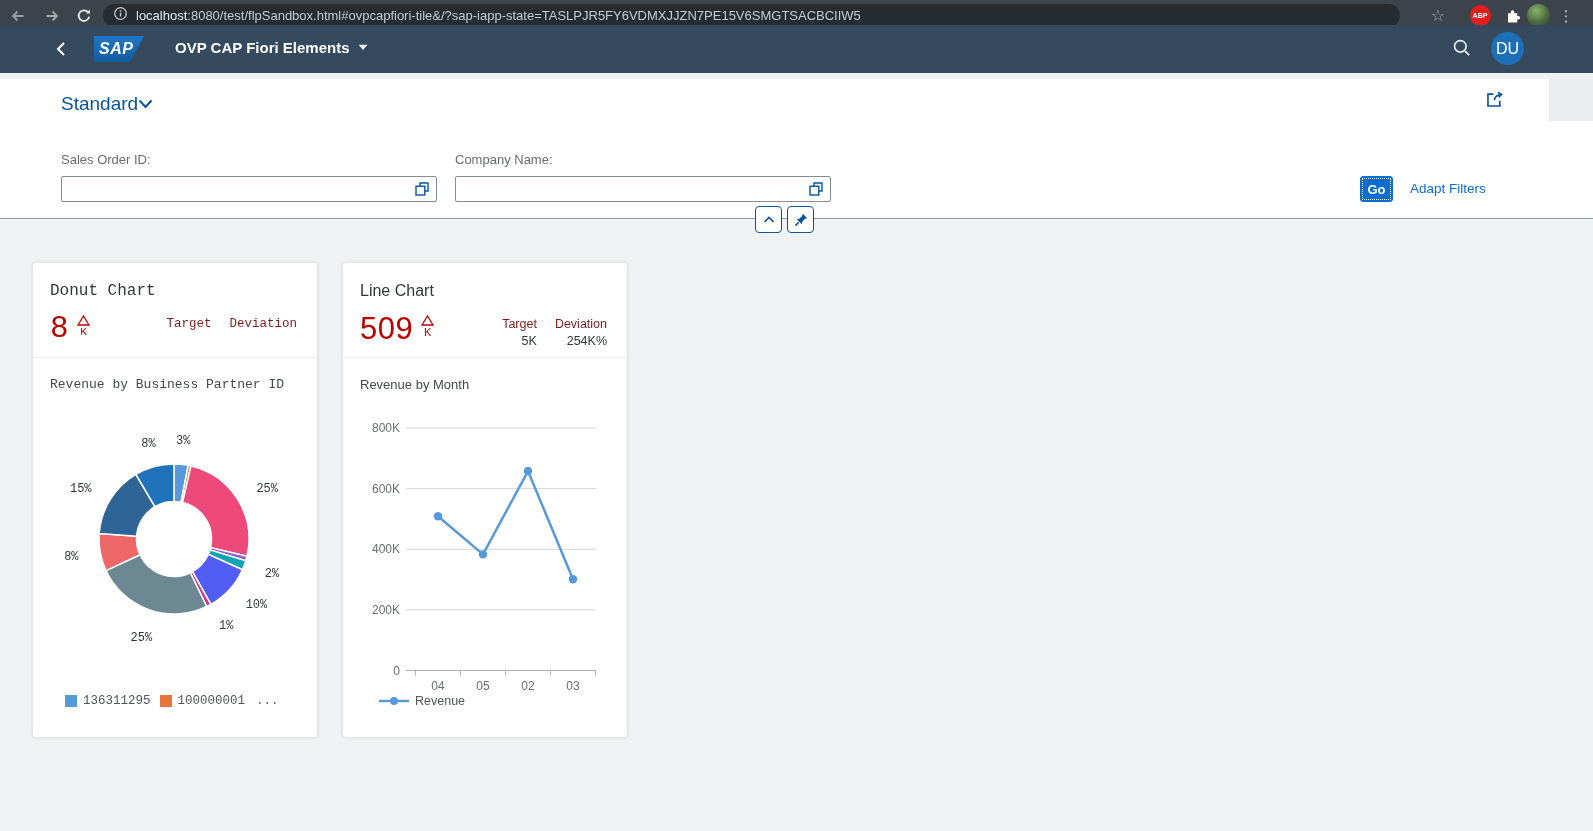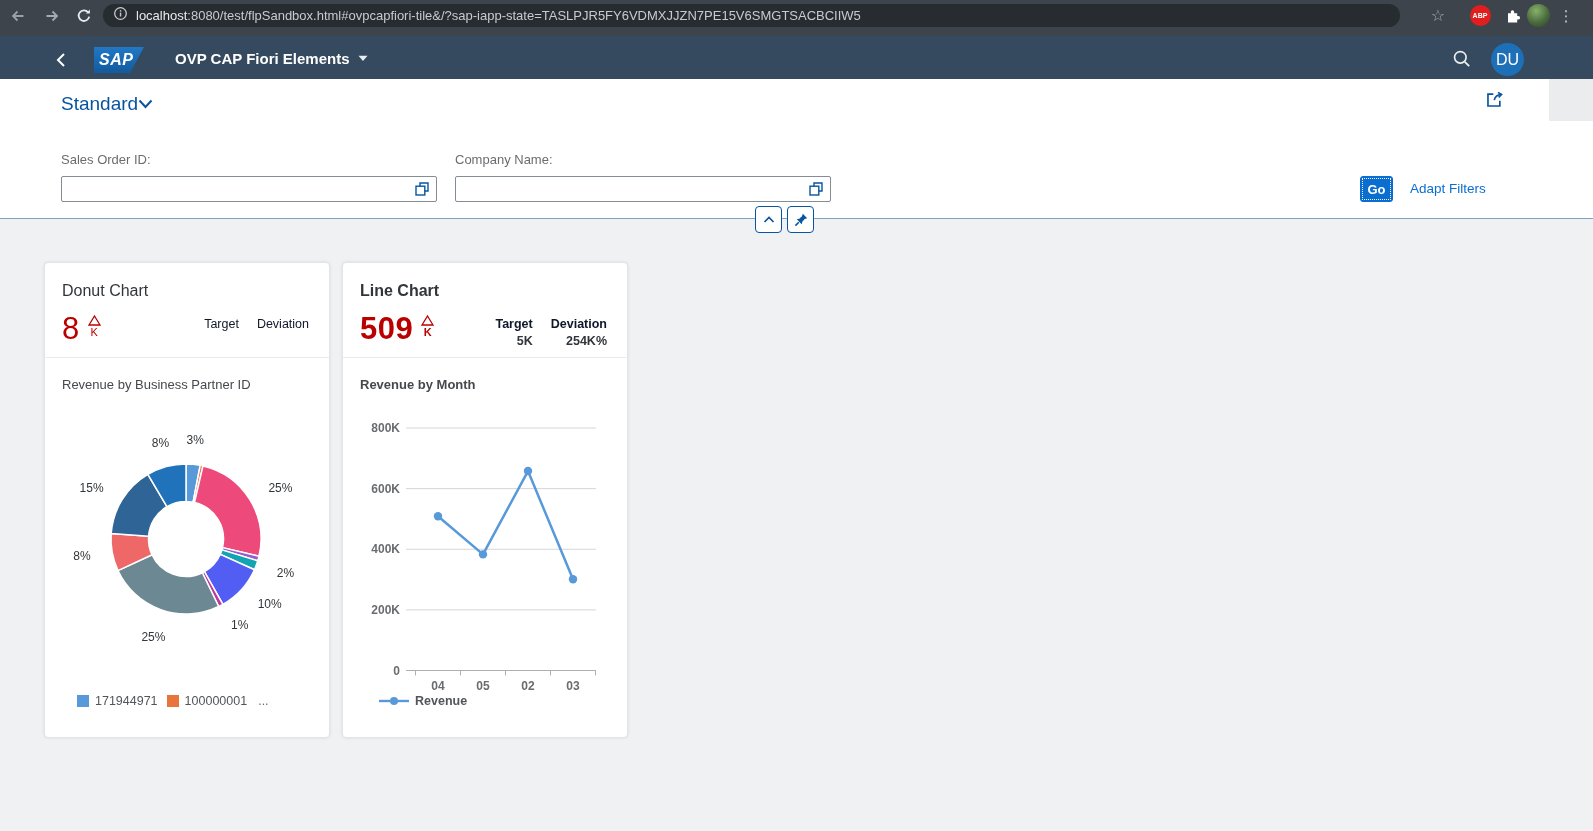--- a/index.html
+++ b/index.html
@@ -11,21 +11,21 @@
   .bicon { position:absolute; top:0; height:31px; display:flex; align-items:center; justify-content:center; width:28px; cursor:pointer; }
   .url-pill { position:absolute; left:103px; top:4px; width:1297px; height:23px; background:#272C31; border-radius:12px; display:flex; align-items:center; padding-left:10px; cursor:text; }
   .url-text { font-size:13px; color:#C7CBCF; margin-left:8px; white-space:nowrap; overflow:hidden; }
   .url-text b { color:#E8EAED; font-weight:normal; }
   .abp-badge { width:21px; height:21px; border-radius:50%; background:#E01E1E; color:#fff; font-size:7px; font-weight:bold; display:flex; align-items:center; justify-content:center; }
   .chrome-avatar { width:23px; height:23px; border-radius:50%; background:radial-gradient(circle at 40% 30%, #88b06a, #4a6b3e 55%, #2c3f2b); }
   .menu-dots { color:#C9CDD1; font-size:15px; }
   .star-glyph { color:#A6ABB0; font-size:16px; }
 
   
-  .shell-bar { position:absolute; top:36px; left:0; width:100%; height:48px; background:#354A5F; display:flex; align-items:center; }
+  .shell-bar { position:absolute; top:25px; left:0; width:100%; height:48px; background:#354A5F; display:flex; align-items:center; }
   .shell-back { position:absolute; left:50px; top:12px; width:24px; height:24px; display:flex; align-items:center; justify-content:center; cursor:pointer; }
   .sap-logo { position:absolute; left:94px; top:11px; width:50px; height:26px; background:linear-gradient(180deg,#2178C5,#135A9E); clip-path:polygon(0 0,100% 0,72% 100%,0 100%); color:#fff; font-weight:bold; font-style:italic; font-size:16px; display:flex; align-items:center; padding-left:5px; letter-spacing:.5px; }
   .shell-title { position:absolute; left:175px; top:14px; color:#fff; font-size:15px; font-weight:bold; display:flex; align-items:center; gap:8px; cursor:pointer; }
   .shell-search { position:absolute; left:1452px; top:13px; width:22px; height:22px; cursor:pointer; }
   .shell-avatar { position:absolute; left:1491px; top:7px; width:33px; height:33px; border-radius:50%; background:#1D6FB8; color:#fff; font-size:16px; display:flex; align-items:center; justify-content:center; cursor:pointer; }
 
   
   .header-section { position:absolute; top:79px; left:0; width:100%; height:140px; background:#FFFFFF; border-bottom:1px solid #7FA3C5; }
   .corner-gray { position:absolute; top:79px; left:1549px; width:44px; height:42px; background:#EAECED; }
   .variant { position:absolute; left:61px; top:93px; font-size:19px; color:#0854A0; display:flex; align-items:center; cursor:pointer; }
@@ -38,29 +38,29 @@
   .vh-icon { position:absolute; right:8px; top:30px; width:14px; height:14px; cursor:pointer; }
 
   .go-btn { position:absolute; left:1360px; top:176px; width:33px; height:26px; background:#0A6ED1; border:1px solid #0A6ED1; border-radius:3px; color:#fff; font-size:13px; font-weight:bold; display:flex; align-items:center; justify-content:center; cursor:pointer; outline:1px dotted #fff; outline-offset:-3px; }
   .adapt-link { position:absolute; left:1410px; top:181px; font-size:13.5px; color:#0A6ED1; cursor:pointer; }
 
   .collapse-group { position:absolute; top:206px; left:755px; display:flex; gap:5px; }
   .cg-btn { width:27px; height:27px; background:#fff; border:1px solid #0854A0; border-radius:4px; display:flex; align-items:center; justify-content:center; cursor:pointer; }
 
   
   .card { position:absolute; top:262px; width:286px; height:476px; background:#fff; border:1px solid #E3E6E8; border-radius:4px; box-shadow:0 0 3px rgba(0,0,0,.10); }
-  #donut-card { left:44px; } #line-card { left:342px;font-weight:bold; }
+  #donut-card { left:32px;font-family:Liberation Mono, monospace; } #line-card { left:342px; }
   .card-title { position:absolute; left:17px; top:19px; font-size:16px; color:#32363A; }
   .kpi-row { position:absolute; left:17px; top:49px; display:flex; align-items:flex-start; }
   .kpi-value { font-size:31px; line-height:33px; color:#BB0000; letter-spacing:.5px; }
   .kpi-ind { display:flex; flex-direction:column; align-items:center; margin-left:8px; margin-top:3px; color:#BB0000; }
   .kpi-unit { font-size:11px; line-height:11px; margin-top:1px; color:#BB0000; }
   .kpi-right { position:absolute; right:20px; top:54px; display:flex; gap:18px; font-size:12.5px; }
   .kpi-col { text-align:right; }
-  .kpi-col .lbl { color:#0f172a;text-align:right; }
+  .kpi-col .lbl { color:#7f1d1d;text-align:right; }
   .kpi-col .val { color:#32363A; margin-top:3px; min-height:14px; }
   .card-divider { position:absolute; top:94px; left:0; width:100%; height:1px; background:#EAECEE; }
   .card-subtitle { position:absolute; left:17px; top:114px; font-size:13px; color:#45494D; }
   .chart-svg { position:absolute; left:0; top:150px; }
   .legend-row { position:absolute; top:431px; left:32px; display:flex; align-items:center; gap:9px; font-size:12.5px; color:#51565A; }
   .legend-sq { width:12px; height:12px; display:inline-block; }
   .legend-item { display:flex; align-items:center; gap:6px; cursor:pointer; }
   .legend-more { color:#6A6D70; margin-left:2px; }
   .line-legend { left:36px; }
 </style>
@@ -237,21 +237,21 @@
         <path d="M 72.9767100988879 157.58847940356202 A 75 75 0 0 1 66.19967490928707 120.53087152064774 L 103.59983745464353 123.26543576032387 A 37.5 37.5 0 0 0 106.98835504944395 141.794239701781 Z" fill="#EE6868" stroke="#fff" stroke-width="1.5"></path>
         <text x="45.58247333271899" y="147.44980242577884" text-anchor="end" fill="#32363A" font-size="12">8%</text>
         <path d="M 66.19967490928707 120.53087152064774 A 75 75 0 0 1 102.88336794685728 61.40803176148498 L 121.94168397342864 93.70401588074249 A 37.5 37.5 0 0 0 103.59983745464353 123.26543576032387 Z" fill="#2F6497" stroke="#fff" stroke-width="1.5"></path>
         <text x="58.57663329489711" y="78.85912964178127" text-anchor="end" fill="#32363A" font-size="12">15%</text>
         <path d="M 102.88336794685728 61.40803176148498 A 75 75 0 0 1 140.99999999999997 51 L 141 88.5 A 37.5 37.5 0 0 0 121.94168397342864 93.70401588074249 Z" fill="#2073BB" stroke="#fff" stroke-width="1.5"></path>
         <text x="115.44885249232931" y="34.425757491491" text-anchor="middle" fill="#32363A" font-size="12">8%</text>
       </svg>
     <div class="legend-row">
       <span class="legend-item">
         <span class="legend-sq" style="background: rgb(88, 153, 218);"></span>
-        <span>171944971</span>
+        <span>136311295</span>
       </span>
       <span class="legend-item">
         <span class="legend-sq" style="background: rgb(232, 116, 59);"></span>
         <span>100000001</span>
       </span>
       <span class="legend-more">...</span>
     </div>
   </div>
 
   <div class="card" id="line-card">

